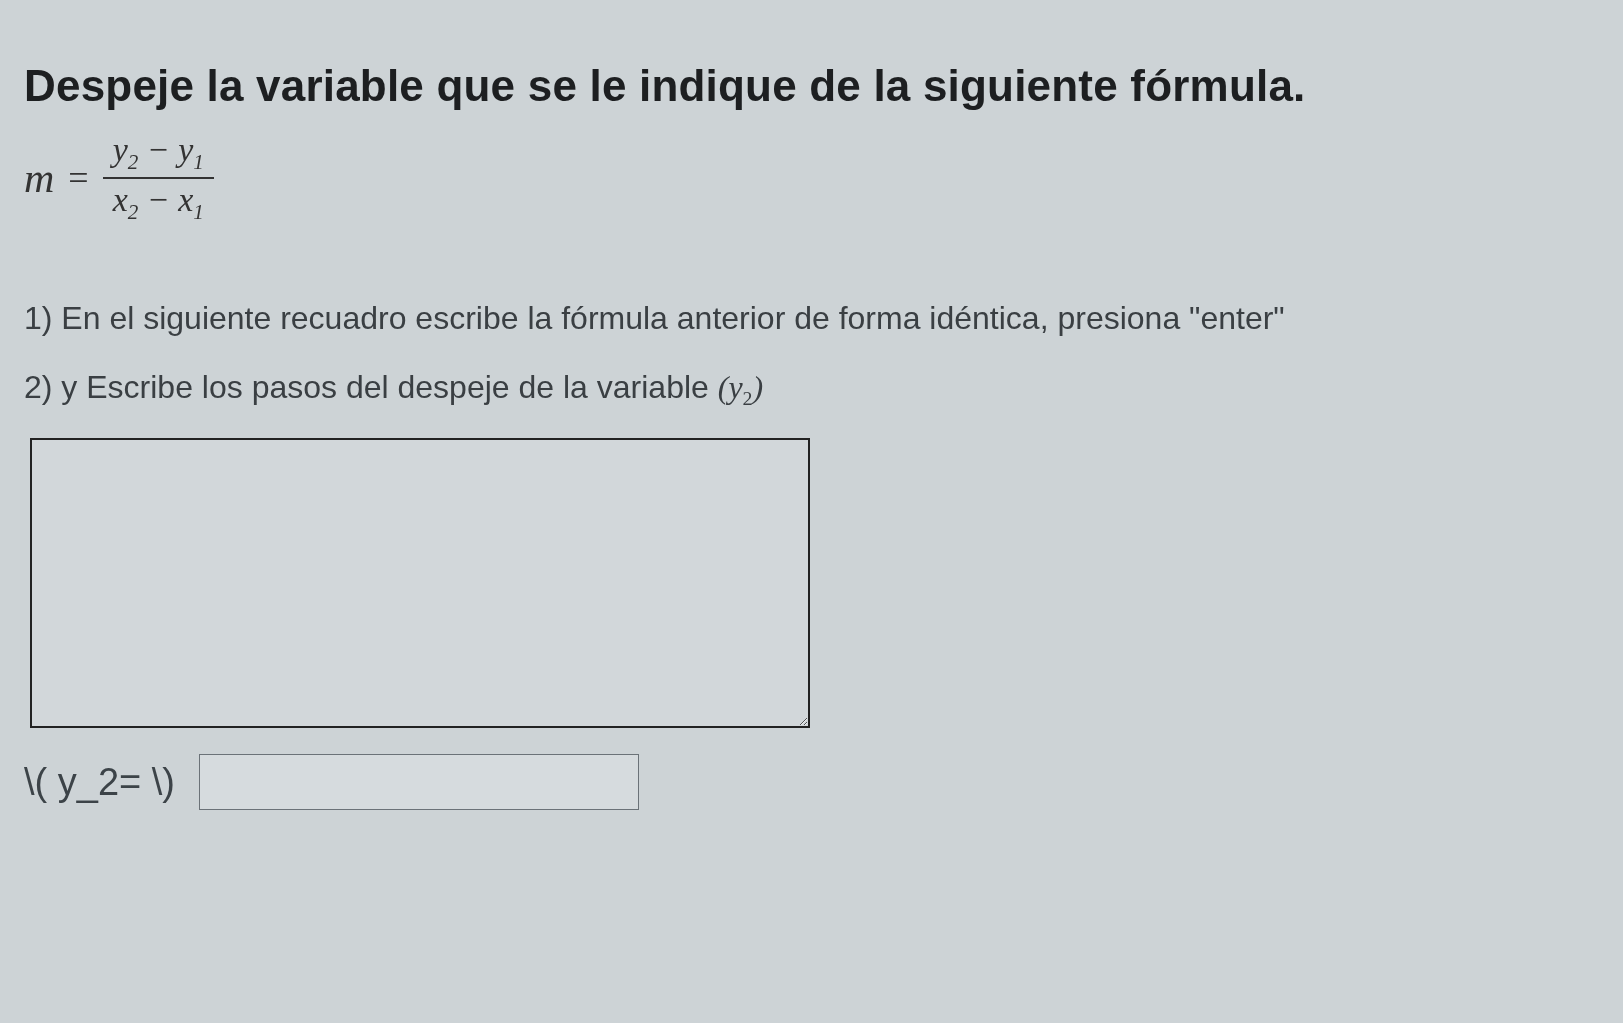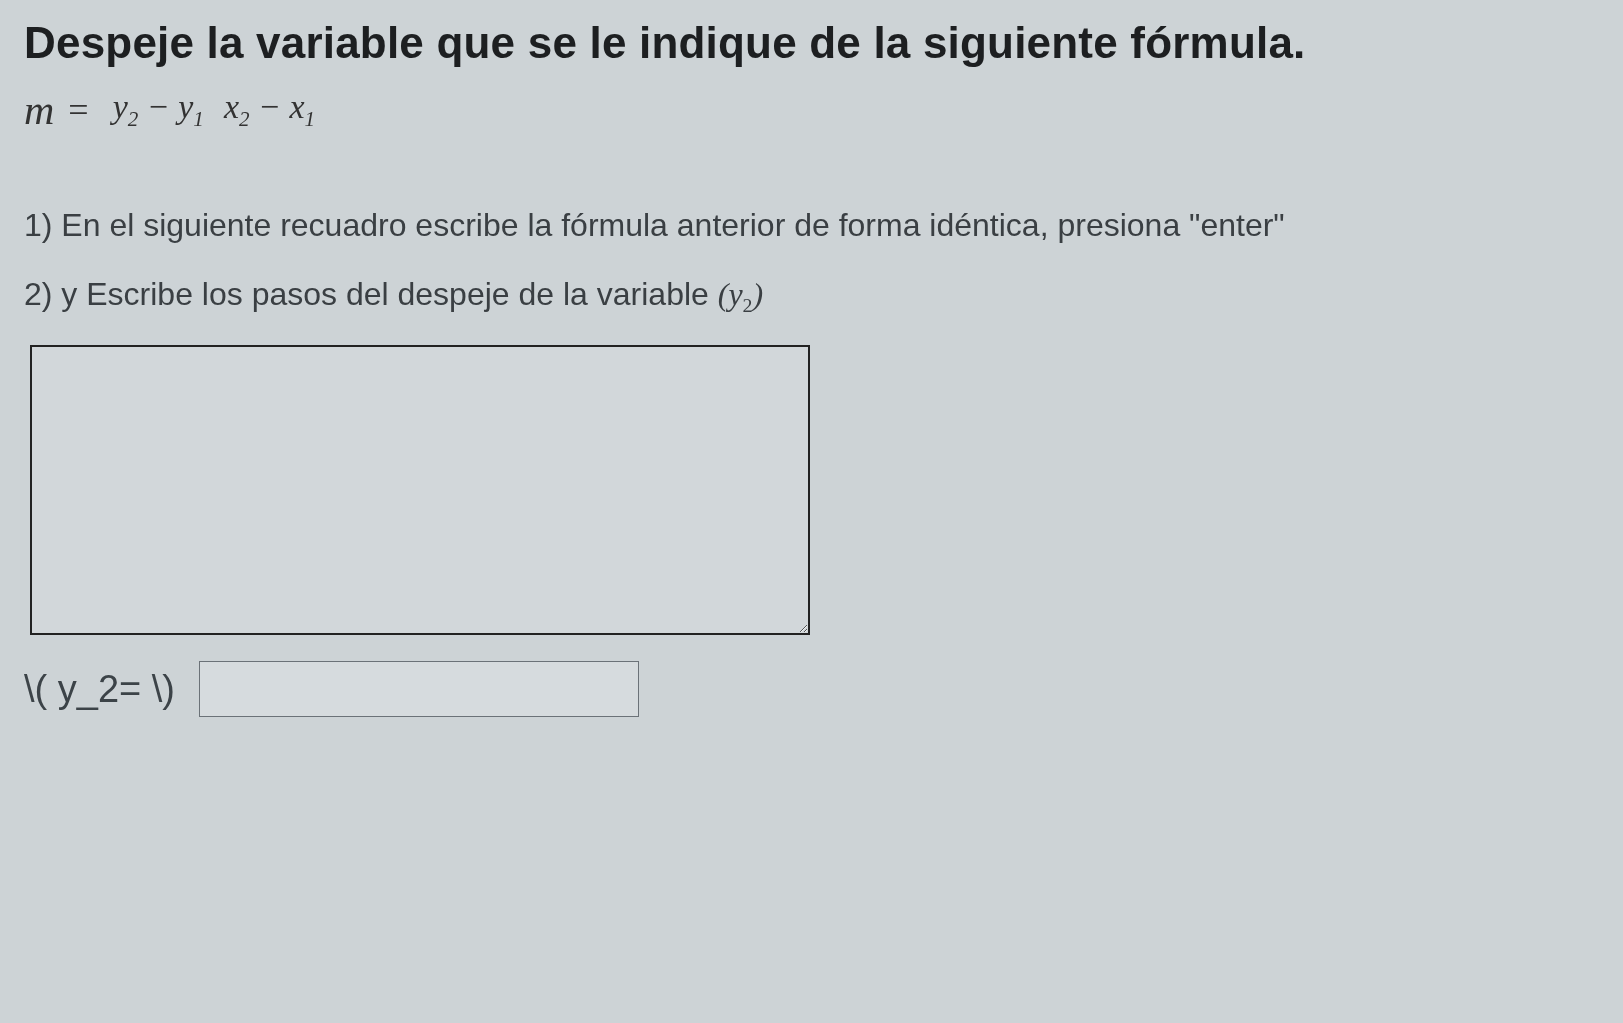--- a/index.html
+++ b/index.html
@@ -7,20 +7,21 @@
     margin: 0;
     padding: 0;
     width: 1623px;
     height: 1023px;
     font-family: Arial, Helvetica, sans-serif;
     background: #cdd3d6;
     color: #2a2d30;
   }
   .page {
     padding: 18px 24px 24px 24px;
+    margin-top: 43px;
   }
   .heading {
     font-size: 44px;
     font-weight: 700;
     color: #1d1f21;
     margin: 0 0 18px 0;
     letter-spacing: 0.2px;
   }
   .formula {
     font-family: "Times New Roman", Times, serif;
@@ -29,21 +30,21 @@
     color: #333;
     display: flex;
     align-items: center;
     margin: 6px 0 70px 0;
     gap: 14px;
   }
   .formula .m { font-size: 42px; }
   .formula .eq { font-style: normal; font-size: 36px; }
   .frac {
     display: inline-flex;
-    flex-direction: row;
+    flex-direction: column;
     align-items: center;
     line-height: 1;
   }
   .frac .num, .frac .den {
     padding: 4px 10px;
     font-size: 34px;
     white-space: nowrap;
   }
   .frac .bar {
     width: 100%;

